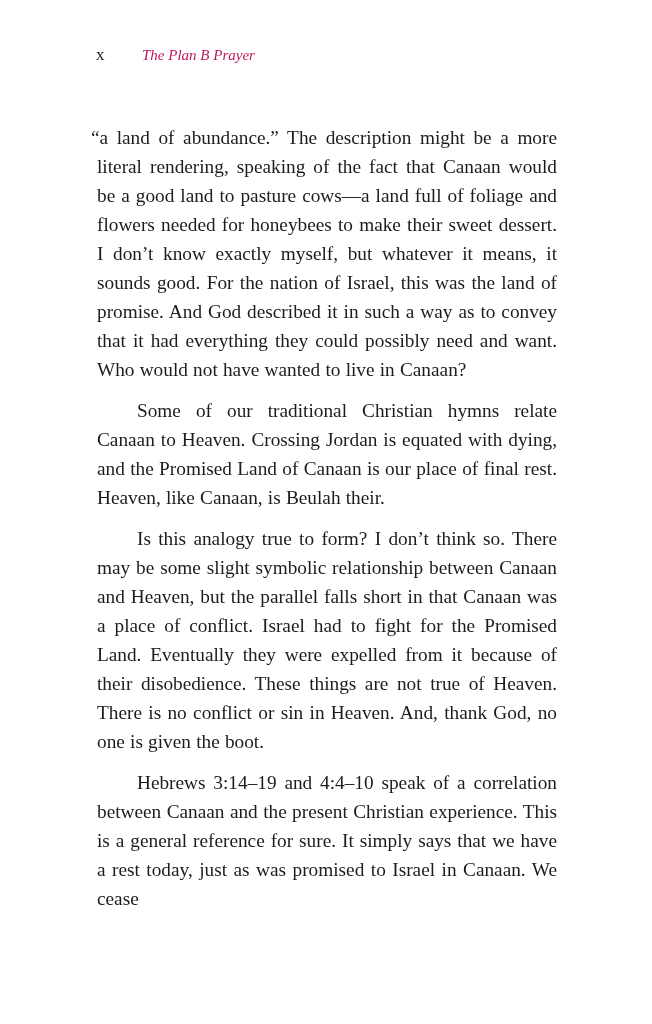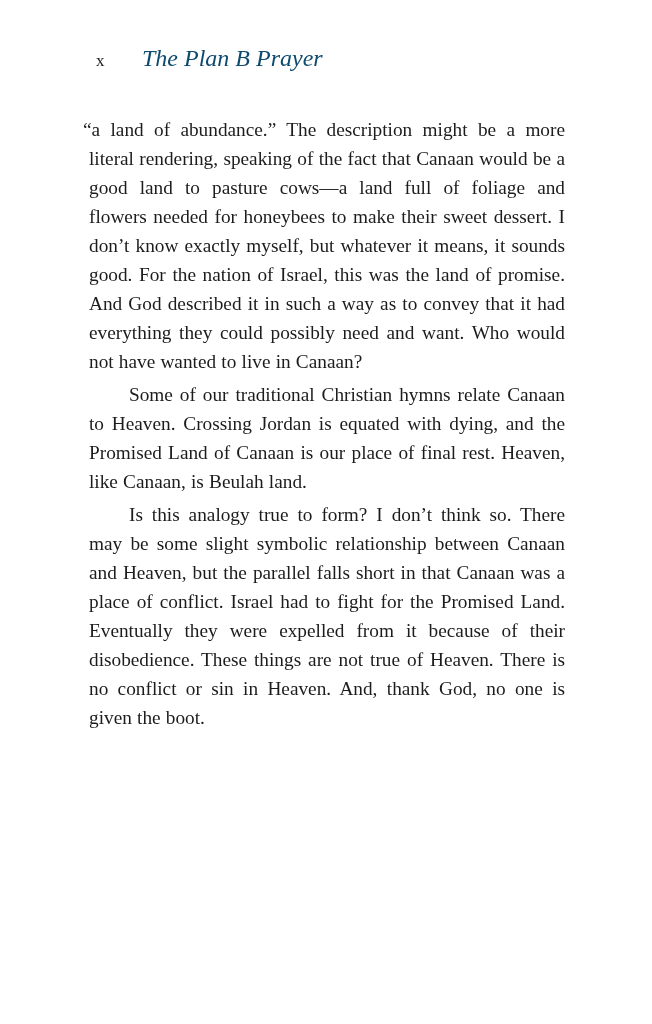--- a/index.html
+++ b/index.html
@@ -26,31 +26,31 @@
   }
   .folio {
     margin-left: 96px;
     font-size: 17px;
     letter-spacing: 0.5px;
     color: #1c1c1c;
   }
   .head-title {
     margin-left: 37px;
     font-style: italic;
-    font-size: 24px;
-    color: #0c4a6e;
+    font-size: 15px;
+    color: #be185d;
   }
   .text-block {
     position: absolute;
     top: 111px;
     left: 85px;
     width: 484px;
   }
   p.body-para {
-    margin: 4px;
+    margin: 12px;
     font-size: 19.3px;
     line-height: 29px;
     text-align: justify;
     text-justify: inter-word;
     word-spacing: 0.02em;
     font-variant-numeric: oldstyle-nums;
   }
   p.hang-quote {
     text-indent: -6px;
   }
@@ -63,17 +63,18 @@
 
 <div class="page">
 
   <div class="running-header">
     <span class="folio">x</span>
     <span class="head-title">The Plan B Prayer</span>
   </div>
 
   <div class="text-block">
     <p class="body-para hang-quote">“a land of abundance.” The description might be a more literal rendering, speaking of the fact that Canaan would be a good land to pasture cows—a land full of foliage and flowers needed for honeybees to make their sweet dessert. I don’t know exactly myself, but whatever it means, it sounds good. For the nation of Israel, this was the land of promise. And God described it in such a way as to convey that it had everything they could possibly need and want. Who would not have wanted to live in Canaan?</p>
-    <p class="body-para indent">Some of our traditional Christian hymns relate Canaan to Heaven. Crossing Jordan is equated with dying, and the Promised Land of Canaan is our place of final rest. Heaven, like Canaan, is Beulah land.</p>
+    <p class="body-para indent">Some of our traditional Christian hymns relate Canaan to Heaven. Crossing Jordan is equated with dying, and the Promised Land of Canaan is our place of final rest. Heaven, like Canaan, is Beulah their.</p>
     <p class="body-para indent">Is this analogy true to form? I don’t think so. There may be some slight symbolic relationship between Canaan and Heaven, but the parallel falls short in that Canaan was a place of conflict. Israel had to fight for the Promised Land. Eventually they were expelled from it because of their disobedience. These things are not true of Heaven. There is no conflict or sin in Heaven. And, thank God, no one is given the boot.</p>
+    <p class="body-para indent">Hebrews 3:14–19 and 4:4–10 speak of a correlation between Canaan and the present Christian experience. This is a general reference for sure. It simply says that we have a rest today, just as was promised to Israel in Canaan. We cease</p>
   </div>
 
 </div>
 
 </body></html>

